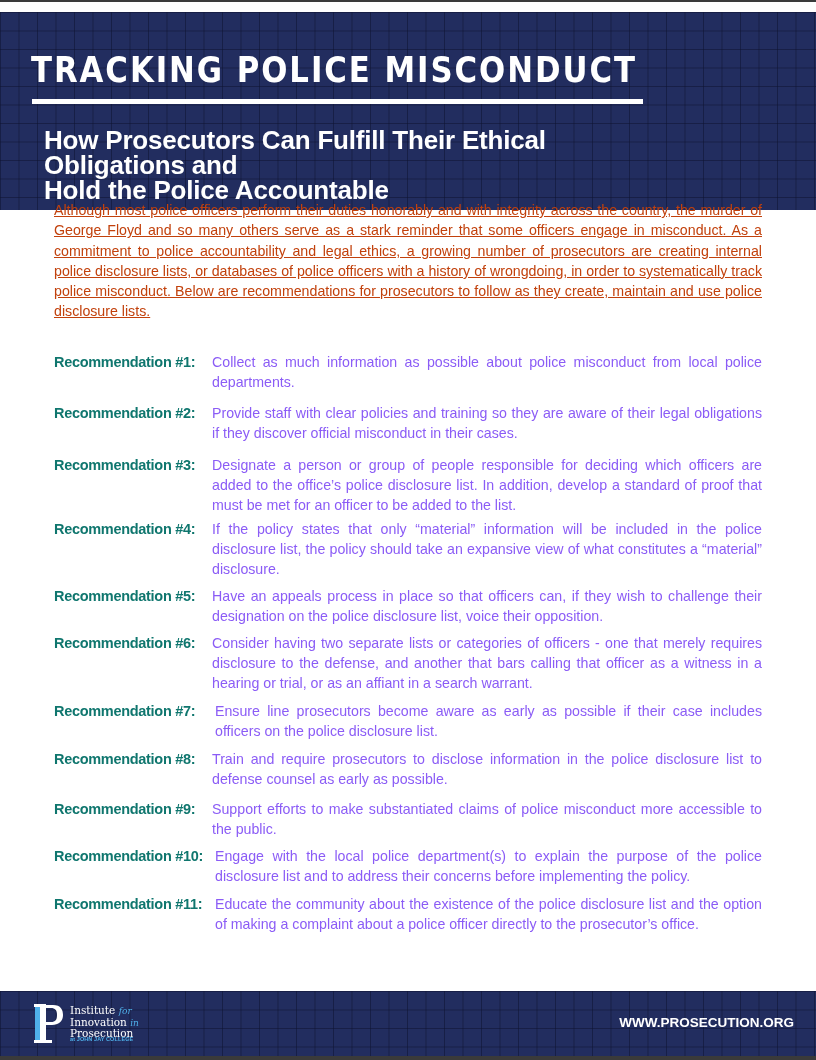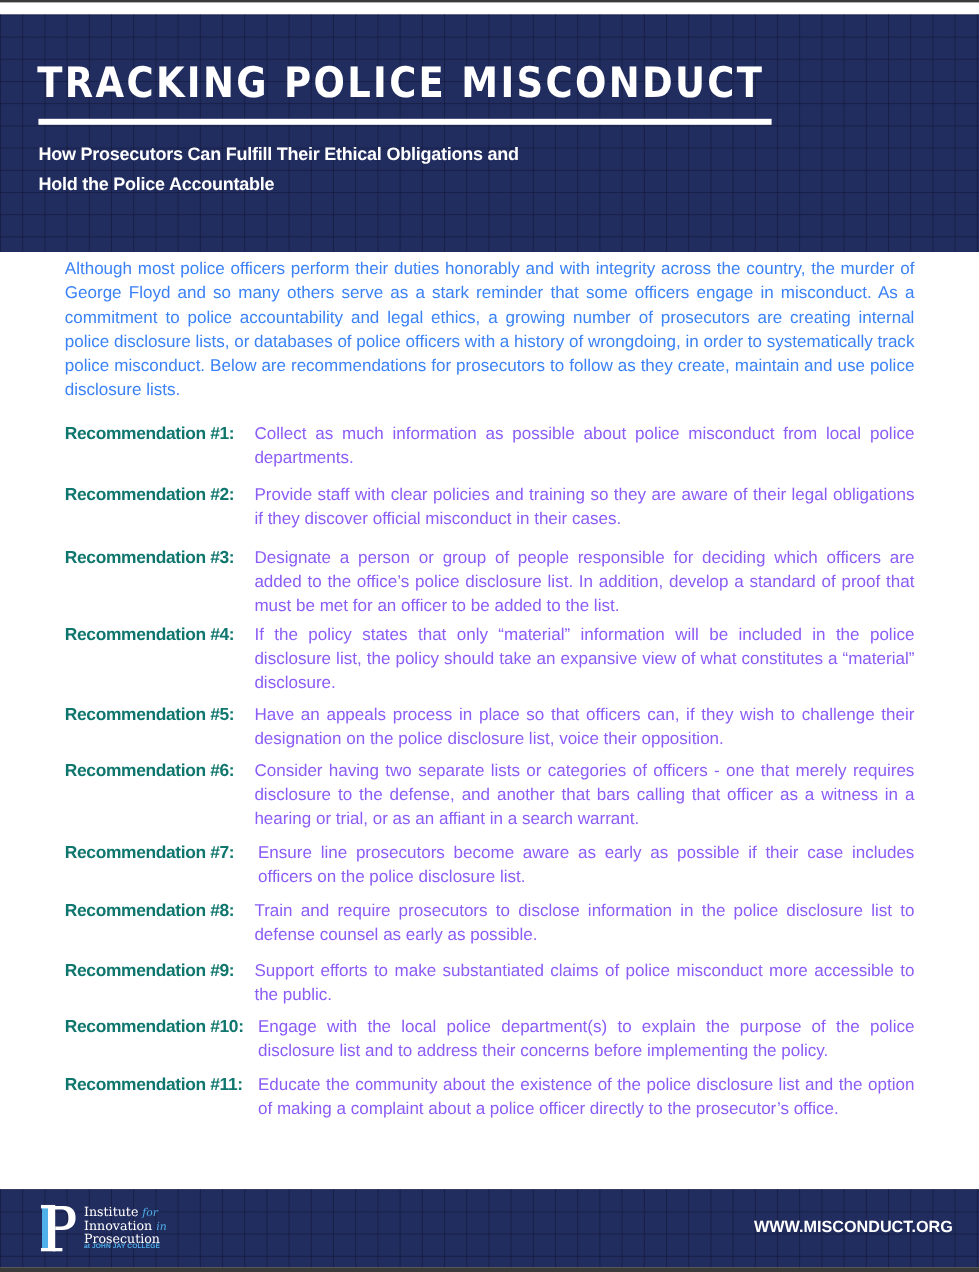--- a/index.html
+++ b/index.html
@@ -26,32 +26,32 @@
     font-family: "DejaVu Sans", sans-serif;
     font-size: 35px; letter-spacing: 2.2px;
     transform: scaleX(0.88); transform-origin: left center;
     white-space: nowrap; margin: 0;
   }
   .title-rule {
     position: absolute; left: 32px; top: 87px; width: 611px; height: 5px; background: #ffffff;
   }
   .subtitle {
     position: absolute; left: 32px; top: 104px; width: 620px;
-    color: #ffffff; font-weight: bold; font-size: 15px; line-height: 25px;
-    letter-spacing: -0.2px; margin: 0;
+    color: #ffffff; font-weight: bold; font-size: 26px; line-height: 25px;
+    letter-spacing: -0.2px; margin: 12px;
   }
   .meta {
     position: absolute; left: 32px; top: 160px;
     color: #ffffff; font-size: 16.5px; margin: 0;
   }
   .meta .sep { display: inline-block; margin: 0 3px; }
   .intro {
-    position: absolute; left: 54px; top: 214px; width: 708px;
-    color: #3b82f6; font-size: 14.2px; line-height: 20.3px;
-    text-align: justify; margin: 0;
+    position: absolute; left: 54px; top: 200px; width: 708px;
+    color: #c2410c; font-size: 14.2px; line-height: 20.3px;
+    text-align: justify; margin: 0; text-decoration: underline;
   }
   .recs { position: absolute; left: 54px; top: 352px; width: 708px; }
   .rec { position: absolute; left: 0; width: 708px; }
   .rec-label {
     position: absolute; left: 0; top: 0;
     color: #0f766e; font-weight: bold; font-size: 14.5px; line-height: 20px;
     white-space: nowrap; letter-spacing: -0.3px;
   }
   .rec-text {
     position: absolute; left: 158px; top: 0; width: 550px;
@@ -155,16 +155,16 @@
       <path d="M10 1 H19 C27 1 29 6 29 11 C29 17 25 21 18 21 H12 V18 H17 C22 18 23 15 23 11 C23 6 21 4 17 4 H10 Z" fill="#ffffff"></path>
       <rect x="10" y="36" width="8" height="3" fill="#ffffff"></rect>
     </svg>
     <div class="logo-text">
       <span>Institute</span> <span class="it">for</span><br>
       <span>Innovation</span> <span class="it">in</span><br>
       <span>Prosecution</span>
     </div>
     <div class="logo-sub">at JOHN JAY COLLEGE</div>
   </div>
-  <div class="website">WWW.MISCONDUCT.ORG</div>
+  <div class="website">WWW.PROSECUTION.ORG</div>
 </footer>
 
 <div class="bottomstrip"></div>
 
 </body></html>

